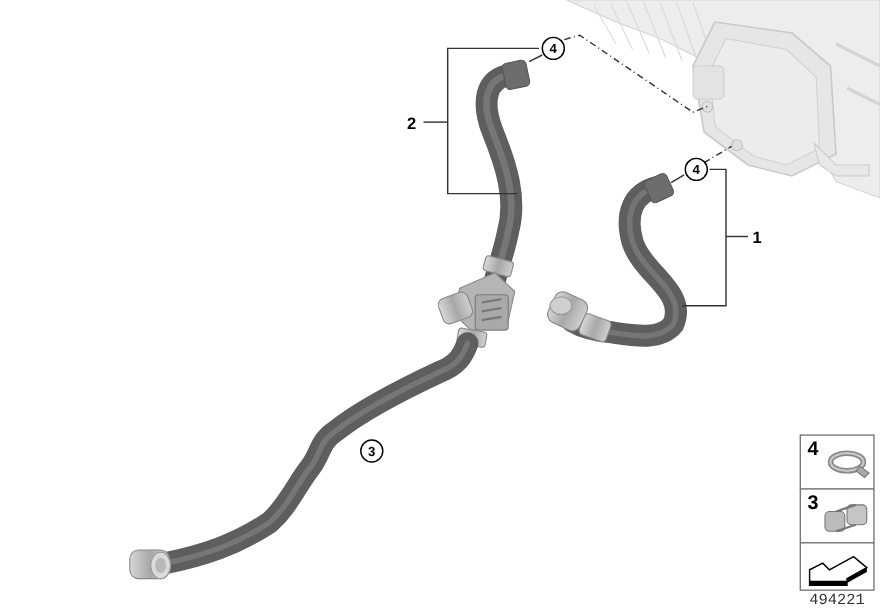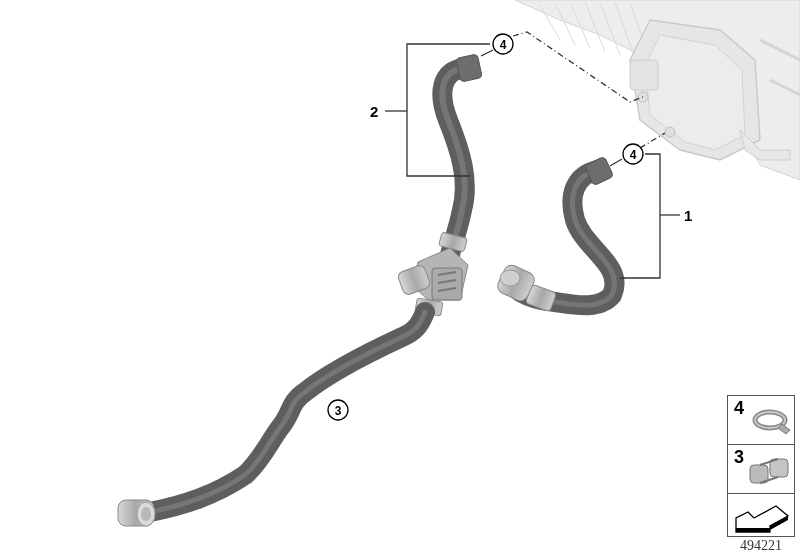--- a/index.html
+++ b/index.html
@@ -4,21 +4,21 @@
 <style>
   html, body { margin: 0; padding: 0; background: #ffffff; }
   body { width: 800px; height: 560px; position: relative; overflow: hidden;
          font-family: "Liberation Sans", sans-serif; }
   #diagram { position: absolute; left: 0; top: 0; width: 800px; height: 560px; }
   .callout-num { font-family: "Liberation Sans", sans-serif; font-weight: bold; font-size: 15px; fill: #000; }
   .bubble-num { font-family: "Liberation Sans", sans-serif; font-weight: bold; font-size: 12px; fill: #000; }
   .legend-box { position: absolute; left: 727px; width: 68px; border: 1px solid #555; background: #fff; box-sizing: border-box; }
   .legend-num { position: absolute; left: 6px; top: 2px; font-weight: bold; font-size: 18px; color: #000; font-family: "Liberation Sans", sans-serif; }
   .legend-icon { position: absolute; }
-  #diagram-id { position: absolute; left: 727px; width: 68px; top: 538px; text-align: center; font-size: 14px; color: #333; font-family: Liberation Serif, serif; }
+  #diagram-id { position: absolute; left: 727px; width: 68px; top: 538px; text-align: center; font-size: 14px; color: #333; font-family: Liberation Mono, monospace; }
 </style>
 </head>
 <body>
 
 <svg id="diagram" viewBox="0 0 800 560" xmlns="http://www.w3.org/2000/svg">
   <defs>
     <linearGradient id="hoseGrad" x1="0" y1="0" x2="1" y2="1">
       <stop offset="0" stop-color="#8a8a8a"></stop>
       <stop offset="0.5" stop-color="#6a6a6a"></stop>
       <stop offset="1" stop-color="#555"></stop>

